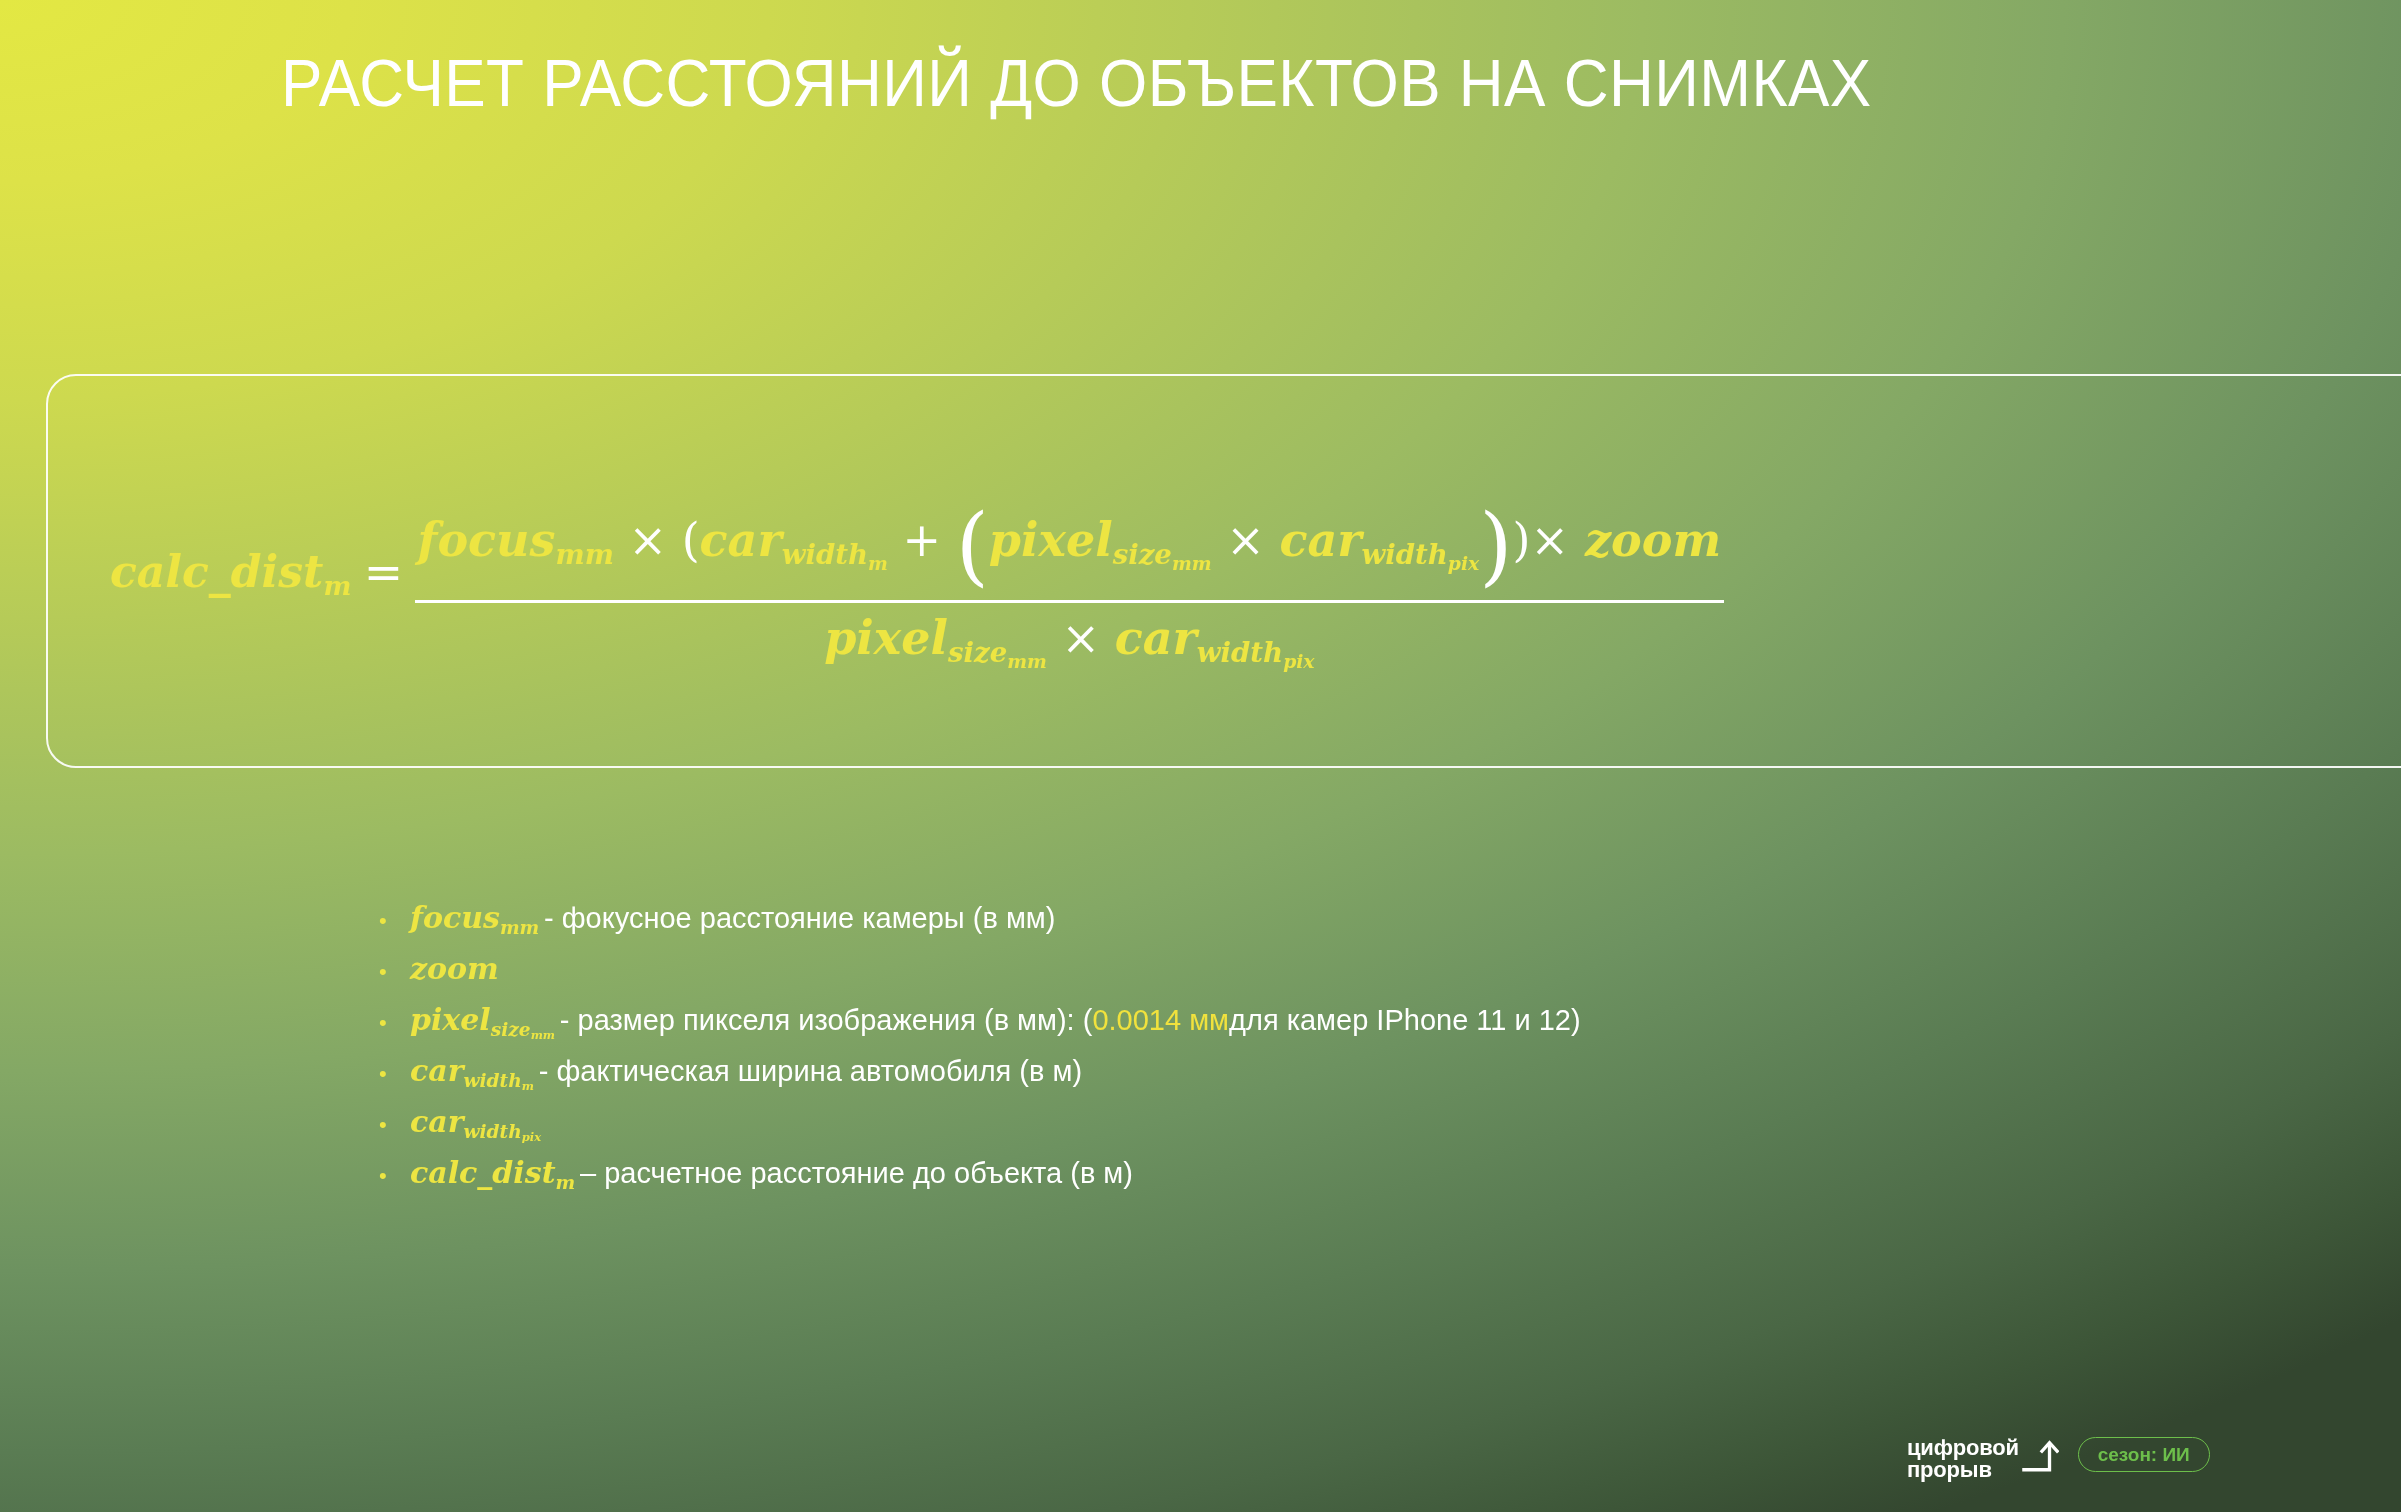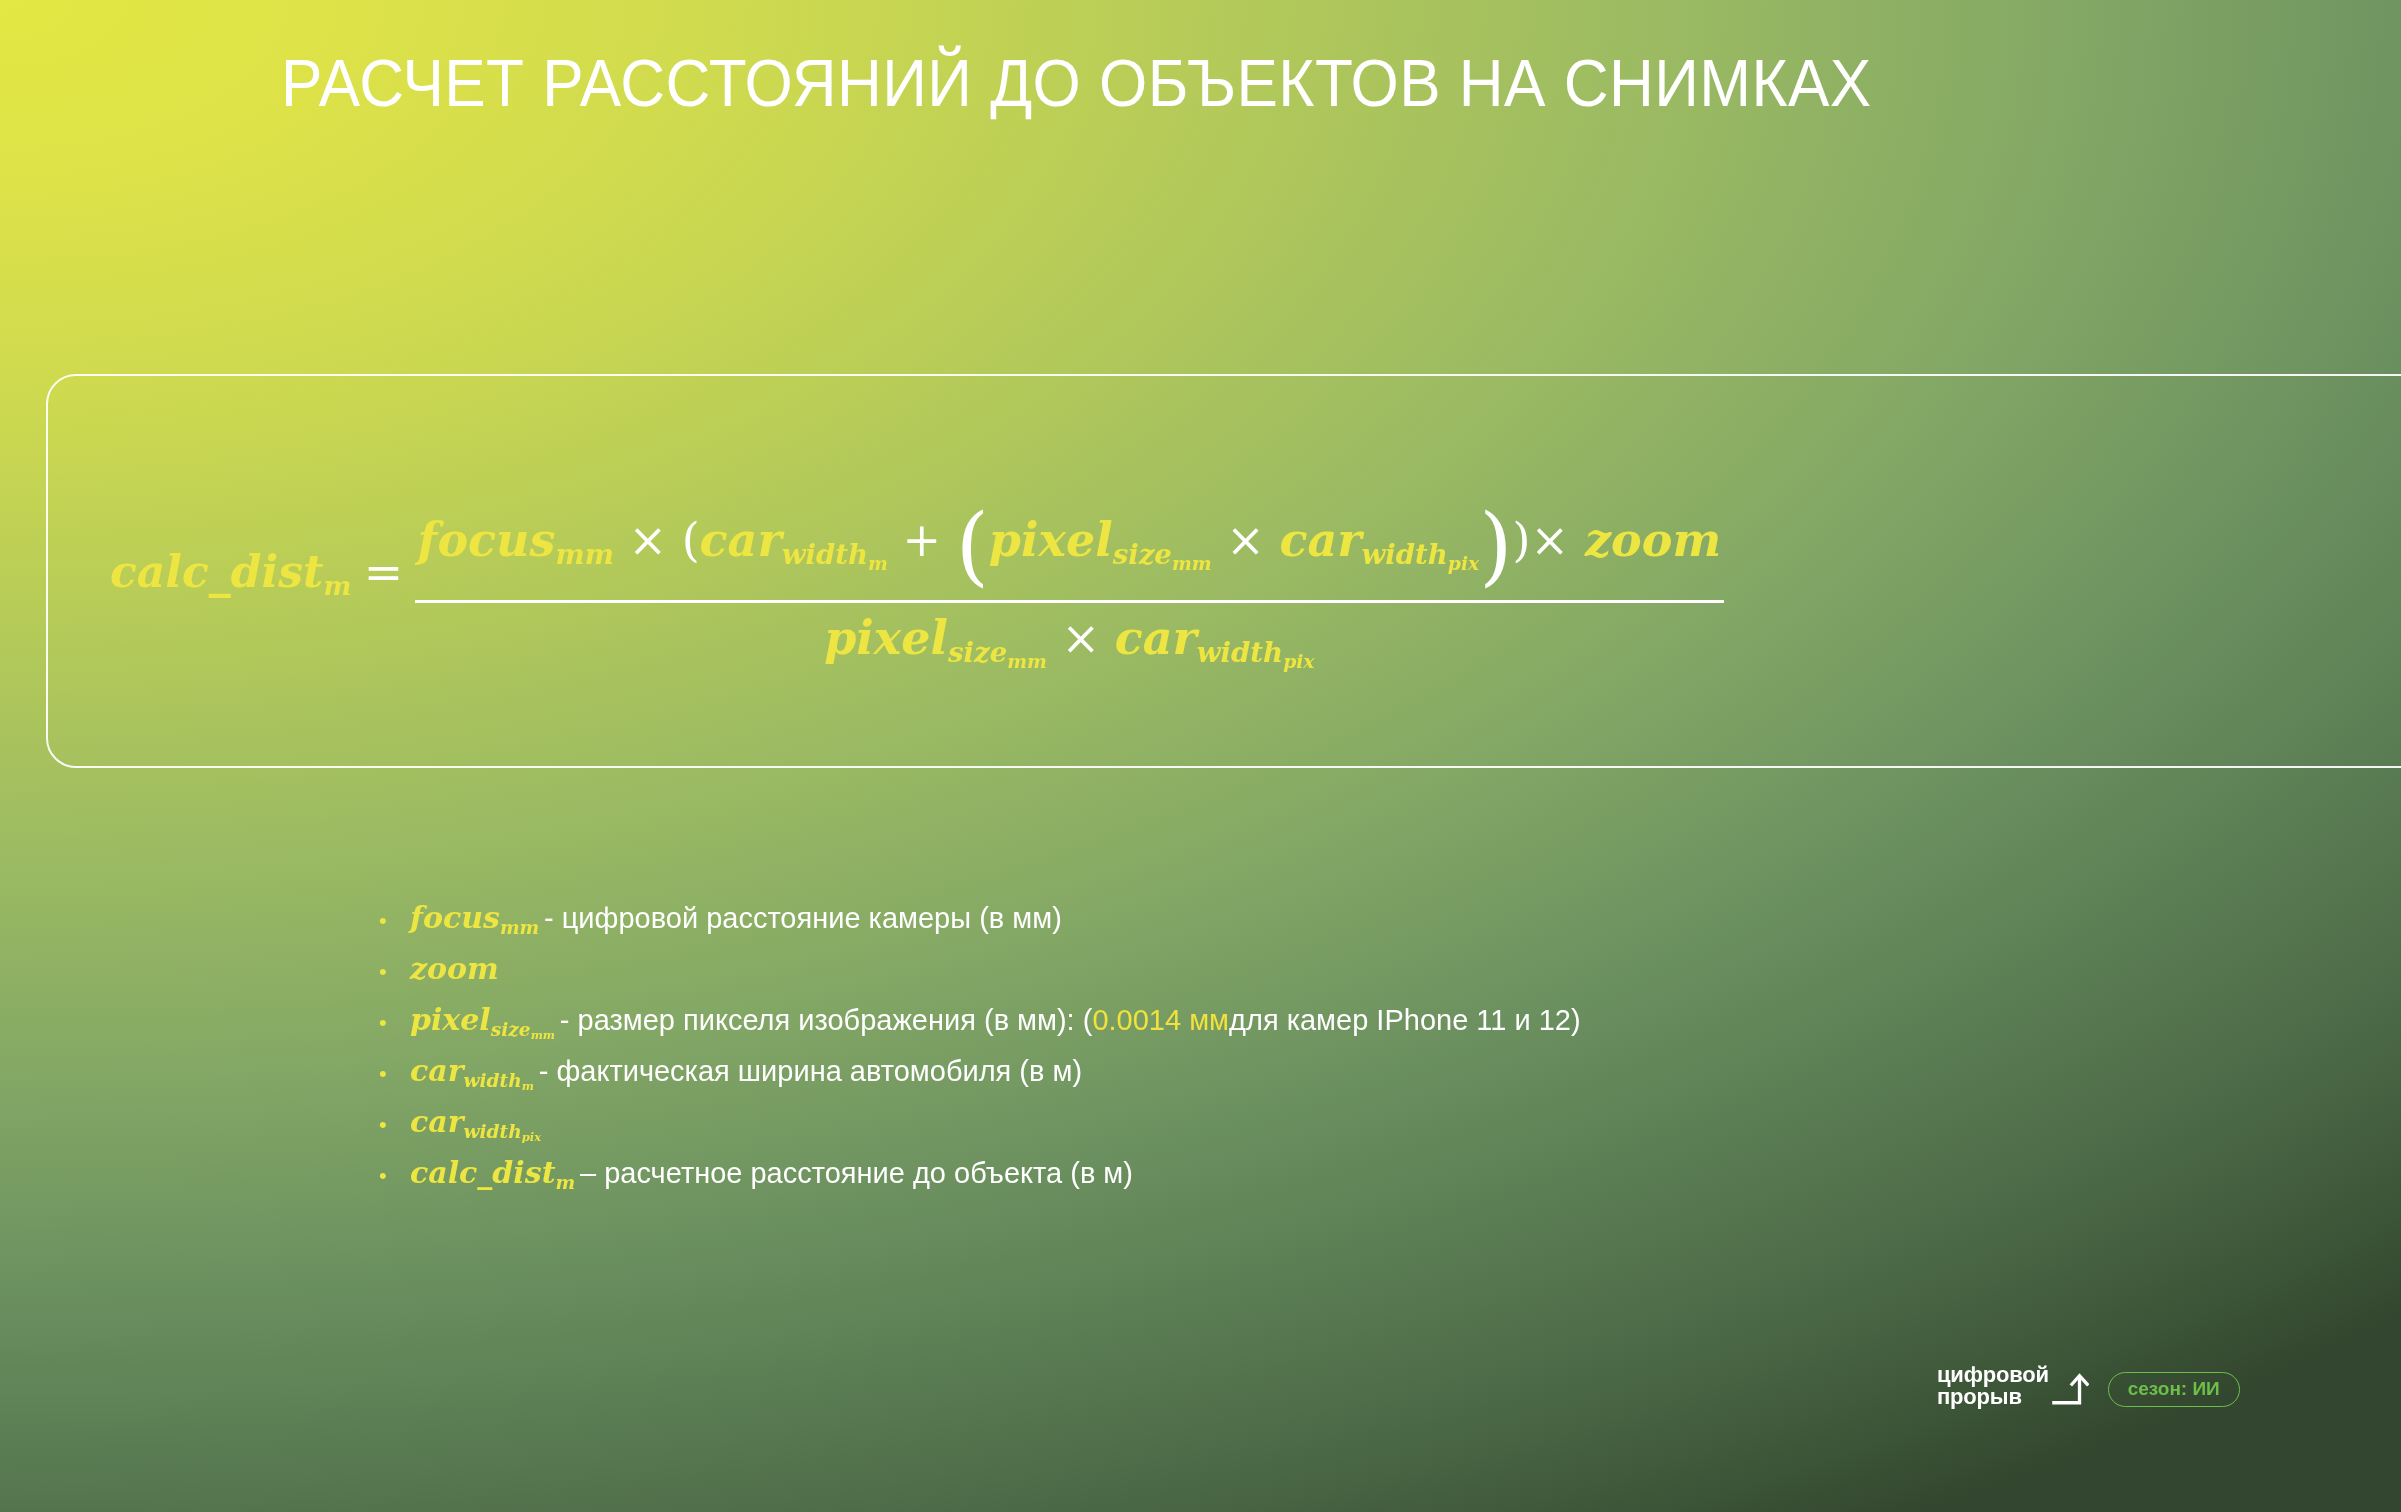--- a/index.html
+++ b/index.html
@@ -166,24 +166,23 @@
     margin-right: 4.8px;
   }
   .term sub { font-size: 0.62em; vertical-align: -0.30em; line-height: 0;}
   .desc { color: #ffffff; }
   .hl { color: #f1e23d; }
 
   
   .logo {
     position: absolute;
     left: 1907px;
-    top: 1364px;
+    top: 1437px;
     display: flex;
-    align-items: flex-end;
-    margin-left: 30px;
+    align-items: flex-start;
   }
   .logo-text {
     color: #ffffff;
     font-size: 22px;
     font-weight: bold;
     line-height: 0.98;
     letter-spacing: -0.2px;
   }
   .logo-arrow {
     width: 37px;
@@ -227,21 +226,21 @@
 
       </span>
     </div>
   </div>
 
   <div class="bullets">
 
     <div class="bullet">
       <span class="dot">•</span>
       <span class="term"><span>focus</span><sub>mm</sub></span>
-      <span class="desc"> - цифровой расстояние камеры (в мм)</span>
+      <span class="desc"> - фокусное расстояние камеры (в мм)</span>
     </div>
 
     <div class="bullet">
       <span class="dot">•</span>
       <span class="term"><span>zoom</span></span>
     </div>
 
     <div class="bullet">
       <span class="dot">•</span>
       <span class="term"><span>pixel</span><sub><span>size</span><sub>mm</sub></sub></span>

